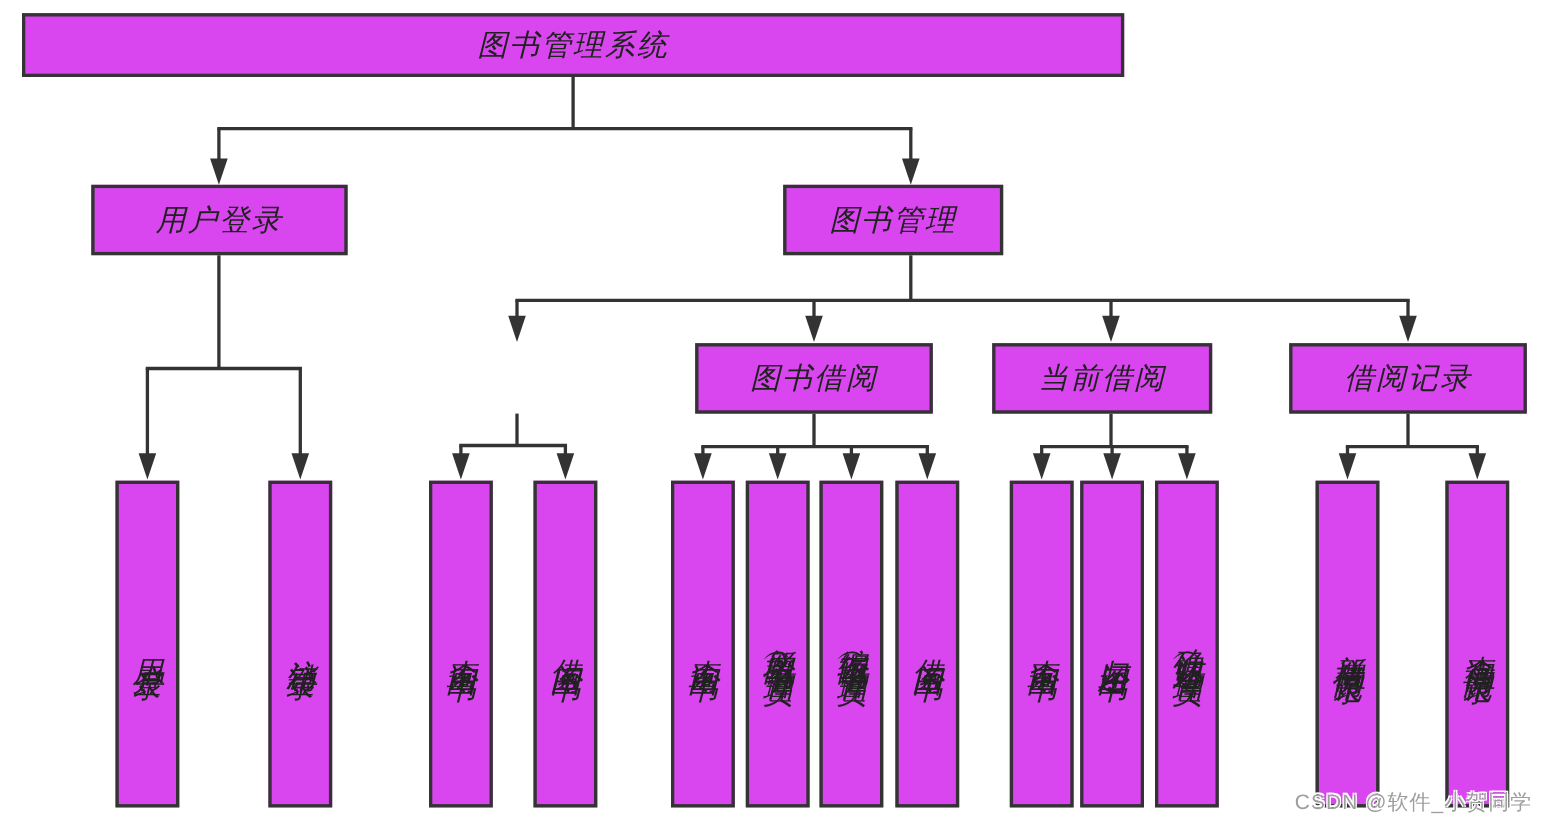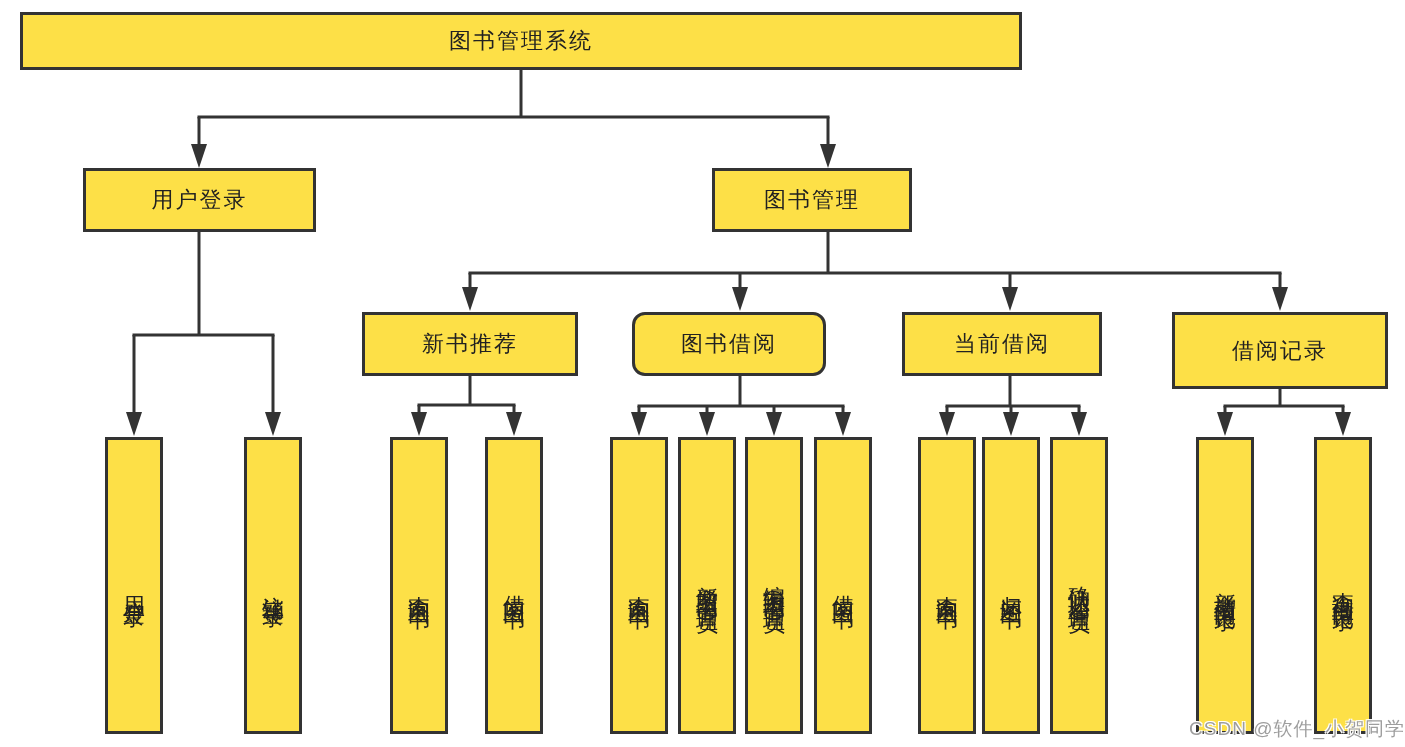--- a/index.html
+++ b/index.html
@@ -2,31 +2,31 @@
 <html><head>
 <meta charset="utf-8">
 <style>
   html,body { margin:0; padding:0; background:#ffffff; }
   .canvas {
     position:relative; width:1405px; height:747px; background:#ffffff;
     font-family:"Liberation Sans", sans-serif; overflow:hidden;
   }
   .connectors { position:absolute; left:0; top:0; width:1405px; height:747px; }
   .box {
-    position:absolute; box-sizing:border-box; background:#fde047;
-    border:3px solid #333333; color:#212121; font-size:22px;
+    position:absolute; box-sizing:border-box; background:#d946ef;
+    border:3px solid #333333; color:#212121; font-size:27px;
     display:flex; align-items:center; justify-content:center;
-    white-space:nowrap; letter-spacing:2px;
+    white-space:nowrap; letter-spacing:2px;font-style:italic;
   }
   .vbox {
     writing-mode:vertical-rl; text-orientation:mixed;
     letter-spacing:4px; white-space:normal;
   }
   .watermark {
-    position:absolute; right:0; bottom:5px;
+    position:absolute; right:12px; bottom:5px;
     font-size:19px; color:#9e9e9e; letter-spacing:1px;
     text-shadow:-1px -1px 0 #ffffff, 1px -1px 0 #ffffff, -1px 1px 0 #ffffff, 1px 1px 0 #ffffff;
   }
 </style>
 </head>
 <body>
 
 <div class="canvas">
 
   <svg class="connectors" width="1405" height="747" viewBox="0 0 1405 747" xmlns="http://www.w3.org/2000/svg">
@@ -100,24 +100,23 @@
       <polygon points="1217,412 1233,412 1225,436"></polygon>
       <polygon points="1335,412 1351,412 1343,436"></polygon>
     </g>
   </svg>
 
   <div class="box" style="left:20px; top:12px; width:1002px; height:58px;">图书管理系统</div>
 
   <div class="box" style="left:83px; top:168px; width:233px; height:64px;">用户登录</div>
   <div class="box" style="left:712px; top:168px; width:200px; height:64px;">图书管理</div>
 
-  <div class="box" style="left:362px; top:312px; width:216px; height:64px;">新书推荐</div>
-  <div class="box" style="left:632px; top:312px; width:194px; height:64px;border-radius:13px;">图书借阅</div>
+  <div class="box" style="left:632px; top:312px; width:216px; height:64px;">图书借阅</div>
   <div class="box" style="left:902px; top:312px; width:200px; height:64px;">当前借阅</div>
-  <div class="box" style="left:1172px; top:312px; width:216px; height:77px;">借阅记录</div>
+  <div class="box" style="left:1172px; top:312px; width:216px; height:64px;">借阅记录</div>
 
   <div class="box vbox" style="left:105px; top:437px; width:58px; height:297px;">用户登录</div>
   <div class="box vbox" style="left:244px; top:437px; width:58px; height:297px;">注销登录</div>
 
   <div class="box vbox" style="left:390px; top:437px; width:58px; height:297px;">查询图书</div>
   <div class="box vbox" style="left:485px; top:437px; width:58px; height:297px;">借阅图书</div>
 
   <div class="box vbox" style="left:610px; top:437px; width:58px; height:297px;">查询图书</div>
   <div class="box vbox" style="left:678px; top:437px; width:58px; height:297px;">新增图书（管理员）</div>
   <div class="box vbox" style="left:745px; top:437px; width:58px; height:297px;">编辑图书（管理员）</div>

